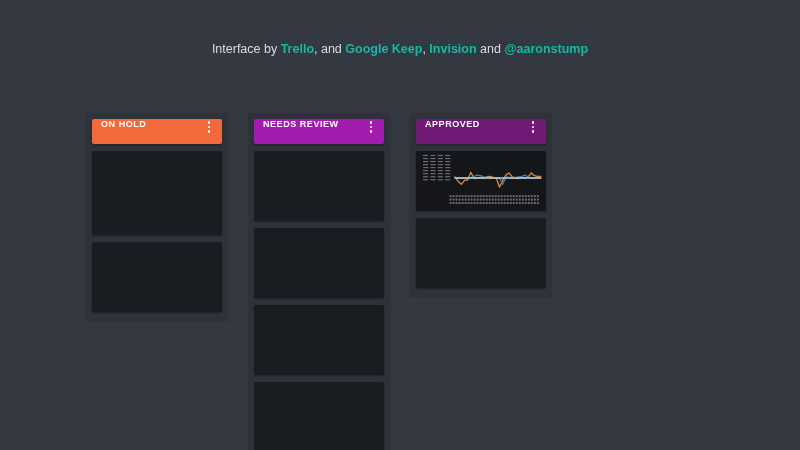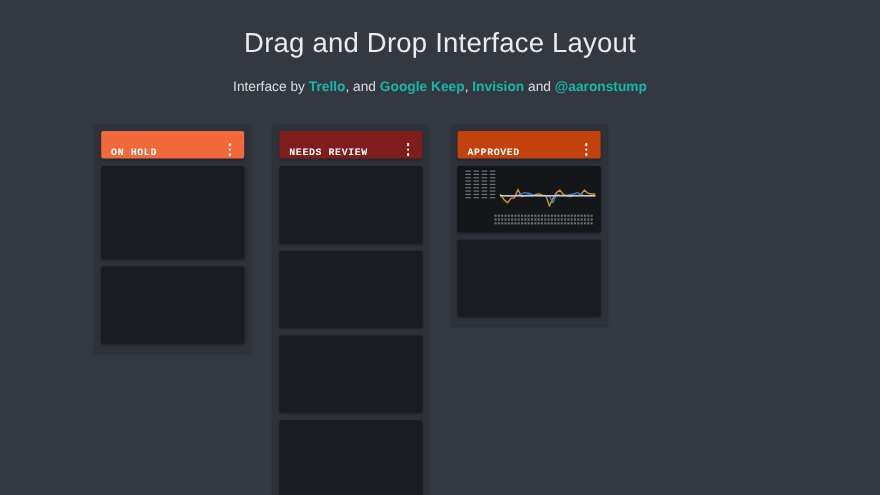--- a/index.html
+++ b/index.html
@@ -59,26 +59,25 @@
     background: #2e323a;
     border-radius: 2px;
     padding: 6px 6px 8px 6px;
     box-shadow: 0 1px 2px rgba(0,0,0,0.18);
   }
 
   .column-header {
     height: 25px;
     border-radius: 2px;
     display: flex;
-    align-items: flex-end;
+    align-items: flex-start;
     justify-content: space-between;
     padding: 0 7px 0 9px;
     margin-bottom: 7px;
     box-shadow: 0 2px 3px rgba(0,0,0,0.22);
-    font-family: Liberation Mono, monospace;
   }
 
   .column-title {
     font-size: 9px;
     font-weight: 700;
     letter-spacing: 0.55px;
     color: #ffffff;
     text-transform: uppercase;
     white-space: nowrap;
   }
@@ -119,55 +118,54 @@
     width: 100%;
     height: 100%;
     display: block;
     background: #141619;
   }
 </style>
 </head>
 <body>
 
 <div class="page-header">
-  <h1 class="page-title">Drag and Drop Interface Layout</h1>
   <p class="page-subtitle">
     <span>Interface by </span><b>Trello</b><span>, and </span><b>Google Keep</b><span>, </span><b>Invision</b><span> and </span><b>@aaronstump</b>
   </p>
 </div>
 
 <div class="board" id="board">
     <div class="column">
       <div class="column-header" style="background: rgb(242, 105, 60);">
         <span class="column-title">ON HOLD</span>
         <span class="menu-icon">
           <i></i>
           <i></i>
           <i></i>
         </span>
       </div>
       <div class="card" style="height: 84px;"></div>
       <div class="card" style="height: 70px;"></div>
     </div>
     <div class="column">
-      <div class="column-header" style="background: #7f1d1d;">
+      <div class="column-header" style="background: #a21caf;">
         <span class="column-title">NEEDS REVIEW</span>
         <span class="menu-icon">
           <i></i>
           <i></i>
           <i></i>
         </span>
       </div>
       <div class="card" style="height: 70px;"></div>
       <div class="card" style="height: 70px;"></div>
       <div class="card" style="height: 70px;"></div>
       <div class="card" style="height: 70px;"></div>
     </div>
     <div class="column">
-      <div class="column-header" style="background: #c2410c;">
+      <div class="column-header" style="background: #701a75;">
         <span class="column-title">APPROVED</span>
         <span class="menu-icon">
           <i></i>
           <i></i>
           <i></i>
         </span>
       </div>
       <div class="card chart-card" style="height: 60px;">
         <svg viewBox="0 0 130 60" width="100%" height="100%" preserveAspectRatio="none" class="chart-thumb">
           <rect x="0" y="0" width="130" height="60" fill="#141619"></rect>

